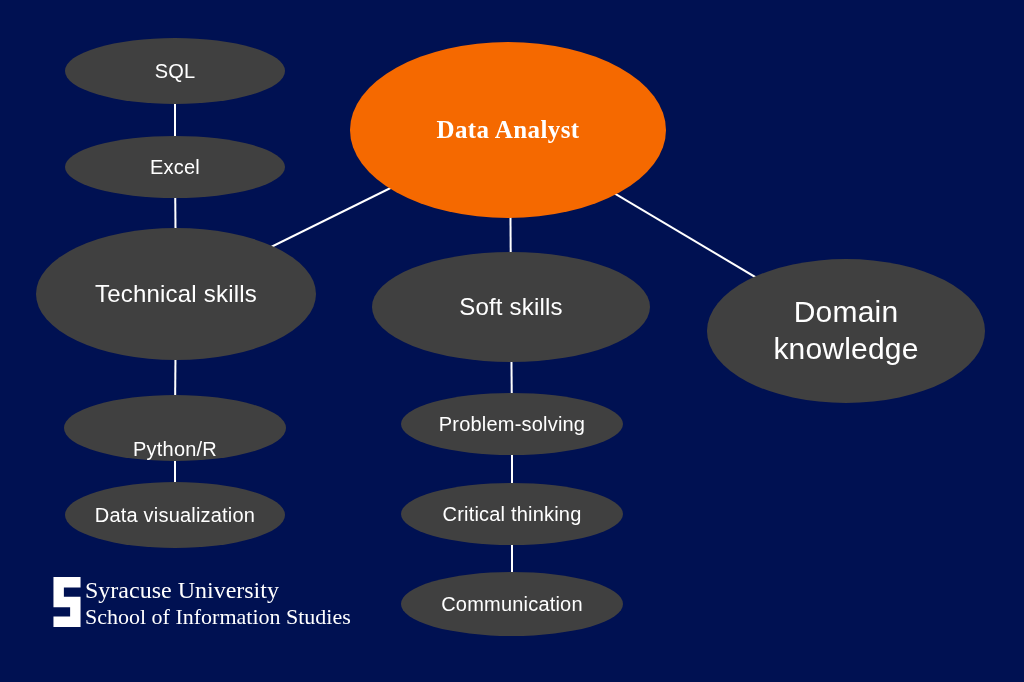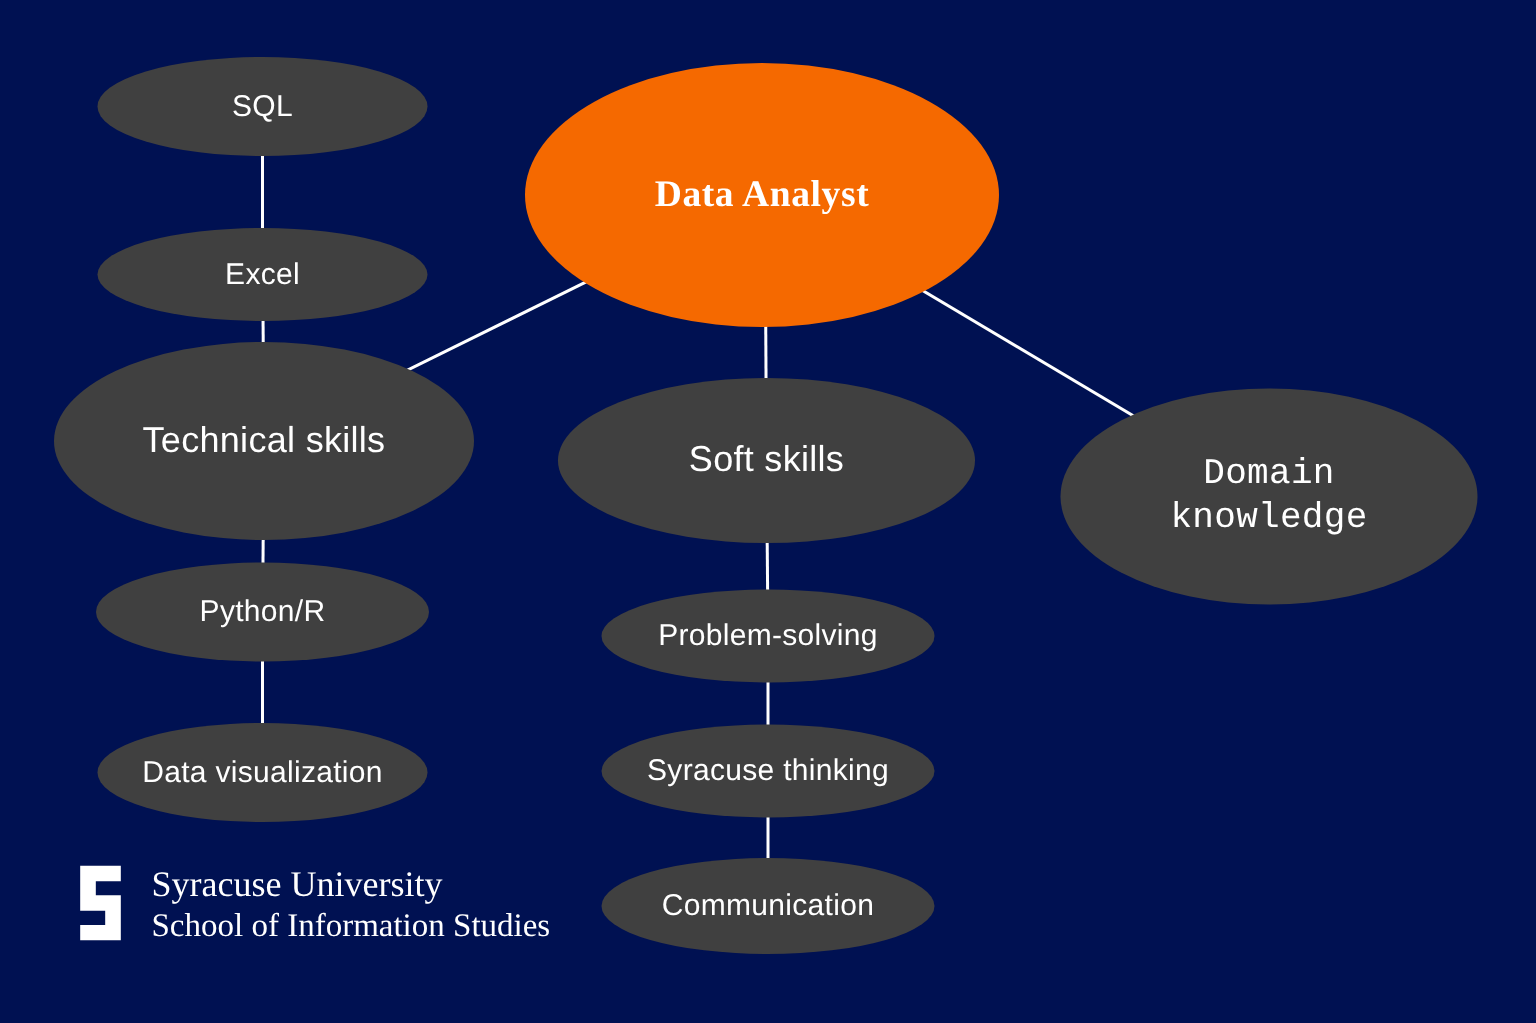--- a/index.html
+++ b/index.html
@@ -17,25 +17,25 @@
     text-align:center; letter-spacing:0.2px;
   }
   .node .lbl { display:block; }
   .sm  { font-size:20px; }
   .md  { font-size:24px;text-align:right; }
   .root {
     background:#F56900;
     font-family:"Liberation Serif", serif;
     font-weight:bold; font-size:25px; letter-spacing:0.4px;
   }
-  .domain { font-size:24px; line-height:1.22;font-family:Liberation Mono, monospace; }
+  .domain { font-size:30px; line-height:1.22; }
   .domain .lbl { width:160px; }
   .logo {
     position:absolute; left:50px; top:577px;
-    display:flex; align-items:flex-start; gap:17px;
+    display:flex; align-items:flex-start; gap:1px;
   }
   .logo-s { width:34px; height:50px; }
   .logo-s svg { width:34px; height:50px; display:block; }
   .logo-text { font-family:"Liberation Serif", serif; color:#ffffff; }
   .logo-line1 { font-size:24px; line-height:27px; white-space:nowrap; }
   .logo-line2 { font-size:22px; line-height:25px; white-space:nowrap; }
 </style>
 </head>
 <body>
 
@@ -51,50 +51,50 @@
     <line x1="508" y1="130" x2="846" y2="331"></line>
     <line x1="511" y1="307" x2="512" y2="424"></line>
     <line x1="512" y1="424" x2="512" y2="514"></line>
     <line x1="512" y1="514" x2="512" y2="604"></line>
   </svg>
 
   <div class="node sm" style="left:65px; top:38px; width:220px; height:66px;">
     <span class="lbl">SQL</span>
   </div>
 
-  <div class="node sm" style="left:65px; top:152px; width:220px; height:62px;">
+  <div class="node sm" style="left:65px; top:136px; width:220px; height:62px;">
     <span class="lbl">Excel</span>
   </div>
 
   <div class="node md" style="left:36px; top:228px; width:280px; height:132px;">
     <span class="lbl">Technical skills</span>
   </div>
 
-  <div class="node sm" style="left:64px; top:375px; width:222px; height:66px;">
+  <div class="node sm" style="left:64px; top:395px; width:222px; height:66px;align-items:flex-end;">
     <span class="lbl">Python/R</span>
   </div>
 
   <div class="node sm" style="left:65px; top:482px; width:220px; height:66px;">
     <span class="lbl">Data visualization</span>
   </div>
 
   <div class="node root" style="left:350px; top:42px; width:316px; height:176px;">
     <span class="lbl">Data Analyst</span>
   </div>
 
   <div class="node md" style="left:372px; top:252px; width:278px; height:110px;">
     <span class="lbl">Soft skills</span>
   </div>
 
   <div class="node sm" style="left:401px; top:393px; width:222px; height:62px;text-align:right;">
     <span class="lbl">Problem-solving</span>
   </div>
 
   <div class="node sm" style="left:401px; top:483px; width:222px; height:62px;">
-    <span class="lbl">Syracuse thinking</span>
+    <span class="lbl">Critical thinking</span>
   </div>
 
   <div class="node sm" style="left:401px; top:572px; width:222px; height:64px;">
     <span class="lbl">Communication</span>
   </div>
 
   <div class="node domain" style="left:707px; top:259px; width:278px; height:144px;">
     <span class="lbl">Domain knowledge</span>
   </div>
 

